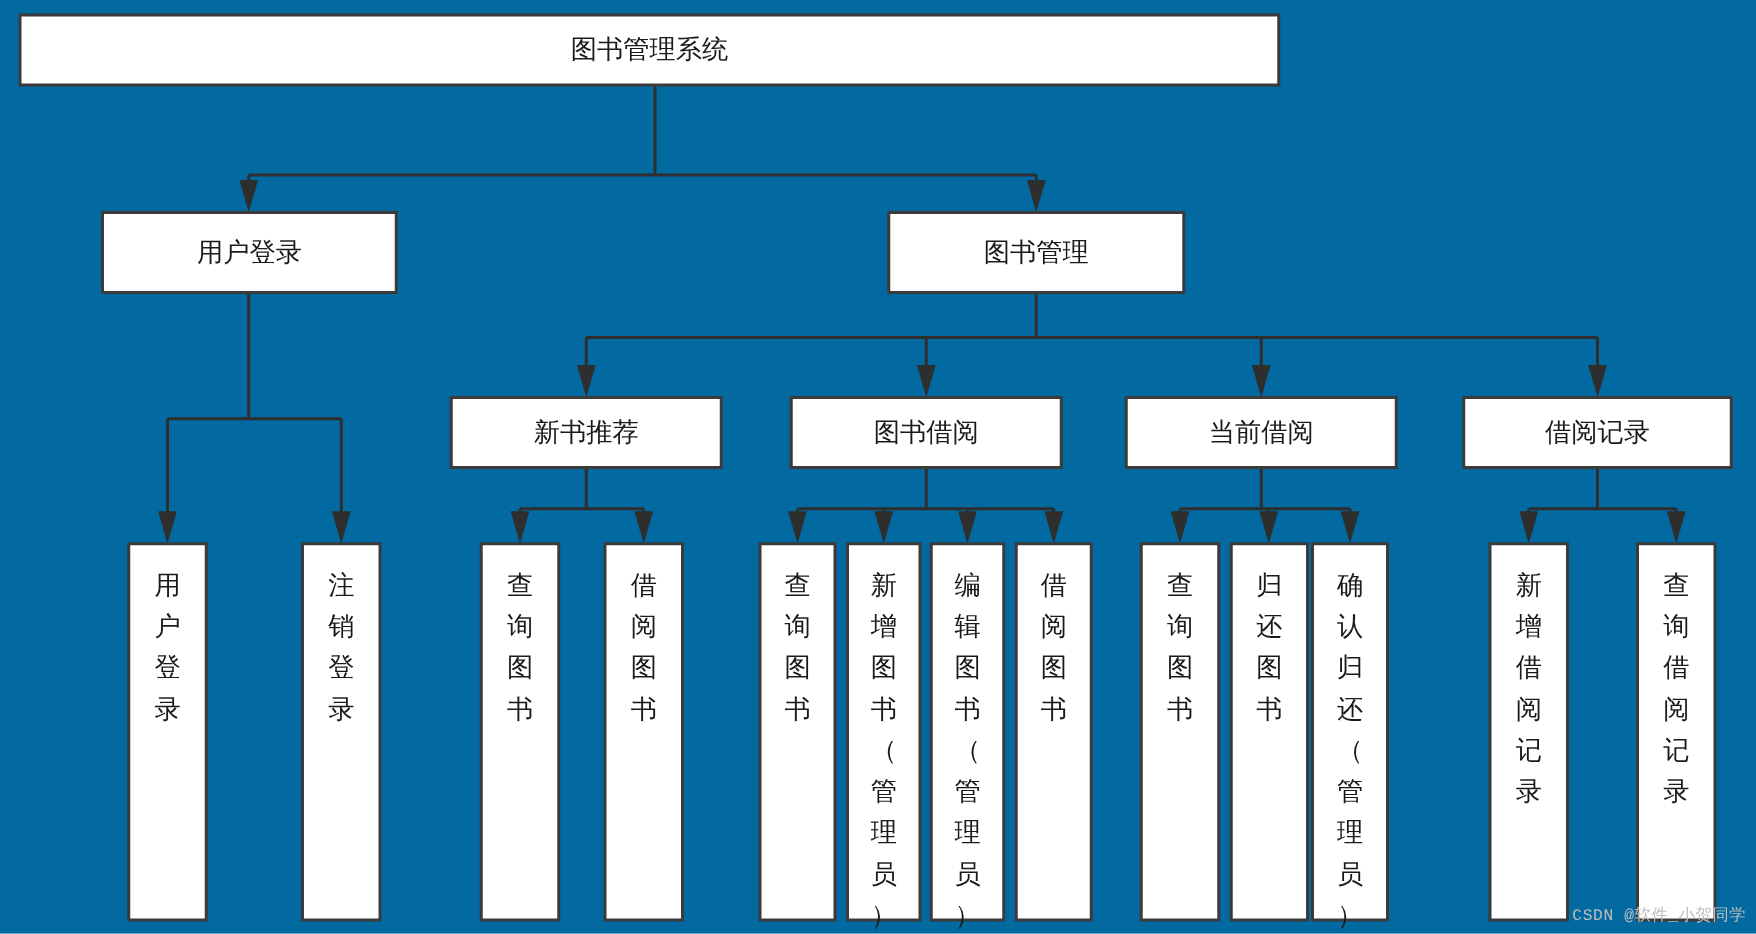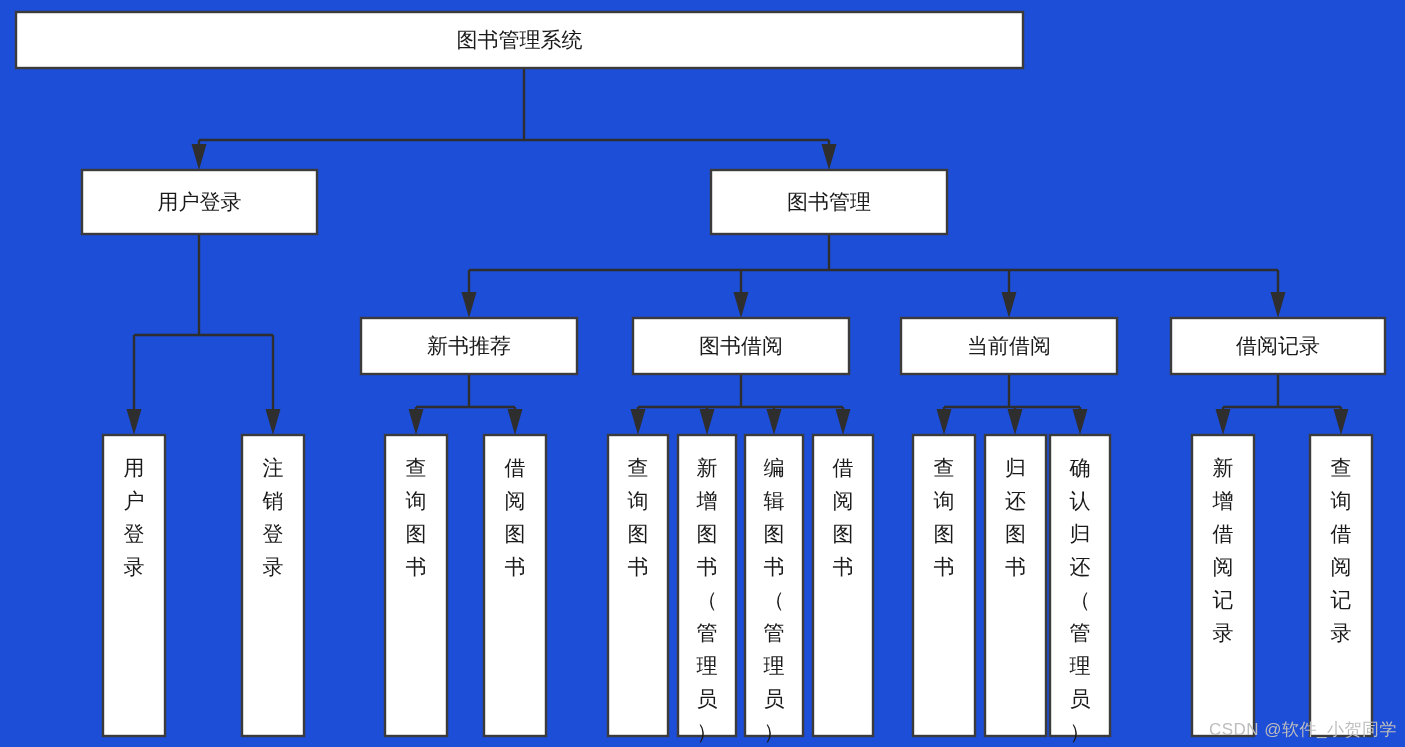--- a/index.html
+++ b/index.html
@@ -8,21 +8,21 @@
     padding: 0;
     background: #ffffff;
   }
   body {
     font-family: "DejaVu Sans", "Liberation Sans", sans-serif;
   }
   #diagram-root {
     position: relative;
     width: 1405px;
     height: 747px;
-    background: #1d4ed8;
+    background: #0369a1;
     overflow: hidden;
   }
   svg#tree-svg {
     position: absolute;
     left: 0;
     top: 0;
     width: 1405px;
     height: 747px;
     display: block;
   }
@@ -51,22 +51,22 @@
   }
   .arrow-head {
     fill: #2e2e2e;
     stroke: none;
   }
   .watermark {
     position: absolute;
     right: 8px;
     bottom: 6px;
     color: #bdbdbd;
-    font-size: 17px;
-    font-family: Liberation Sans, sans-serif;
+    font-size: 13px;
+    font-family: Liberation Mono, monospace;
     letter-spacing: 0.5px;
     white-space: nowrap;
     user-select: none;
   }
 </style>
 </head>
 <body>
 
 <div id="diagram-root">
   <svg id="tree-svg" viewBox="0 0 1405 747" xmlns="http://www.w3.org/2000/svg">

